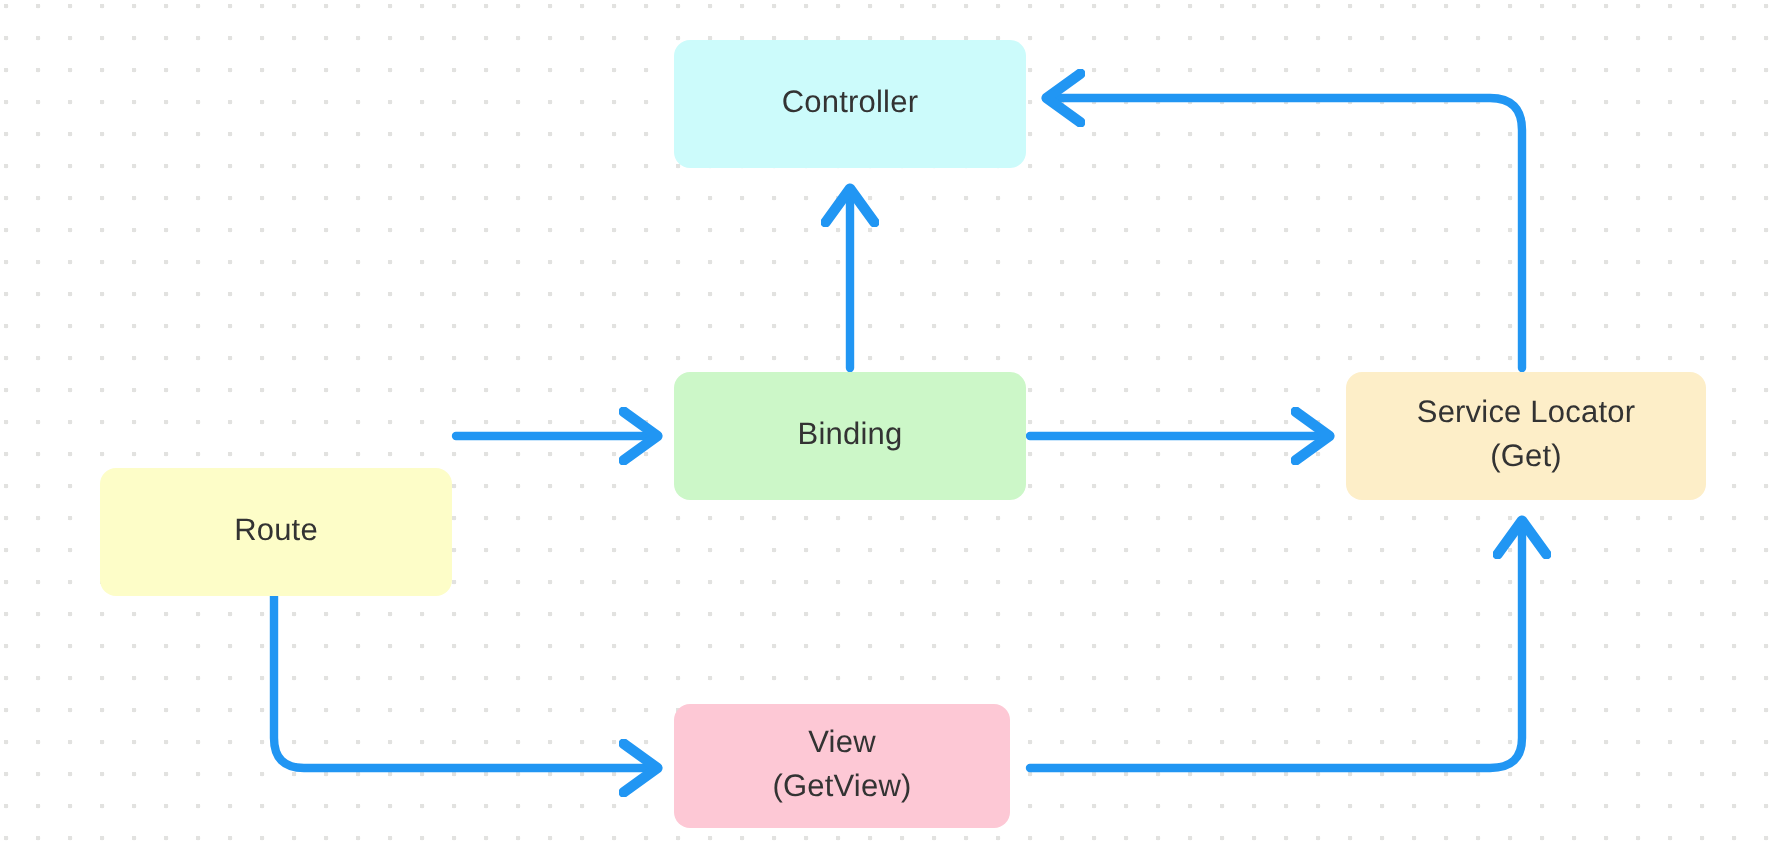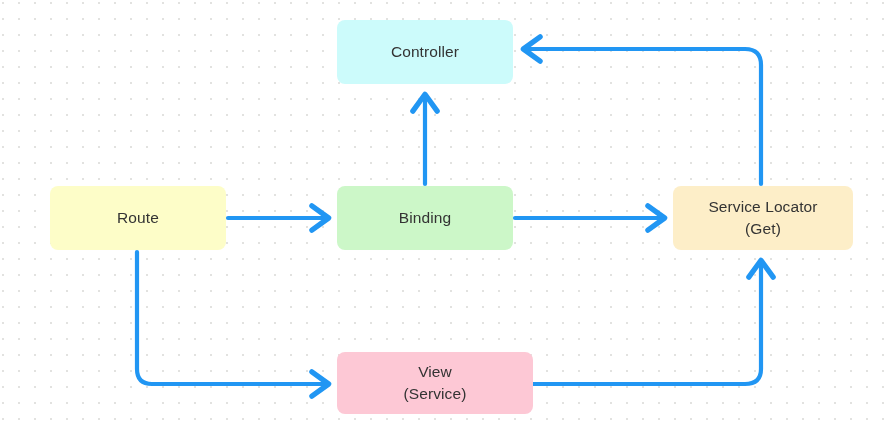--- a/index.html
+++ b/index.html
@@ -78,21 +78,21 @@
   }
   #node-service-locator {
     left: 673px;
     top: 186px;
     width: 180px;
     height: 64px;
   }
   #node-view {
     left: 337px;
     top: 352px;
-    width: 196px;
+    width: 168px;
     height: 62px;
   }
 </style>
 </head>
 <body>
 
 <div id="canvas">
 
   <svg id="edges" width="890" height="430" viewBox="0 0 890 430" xmlns="http://www.w3.org/2000/svg">
     <defs>
@@ -114,31 +114,31 @@
       <path d="M 515 384 L 745 384 Q 761 384 761 369 L 761 262" marker-end="url(#arrowhead)"></path>
 
       <path d="M 761 184 L 761 65 Q 761 49 745 49 L 525 49" marker-end="url(#arrowhead)"></path>
     </g>
   </svg>
 
   <div class="node" id="node-controller" style="background-color:#ccfbfb;">
     <span class="line1">Controller</span>
   </div>
 
-  <div class="node" id="node-route" style="background-color:#fdfdc8;">
+  <div class="node" id="node-route" style="background-color:#fdfdc8;margin-top:48px;">
     <span class="line1">Route</span>
   </div>
 
   <div class="node" id="node-binding" style="background-color:#ccf7c8;">
     <span class="line1">Binding</span>
   </div>
 
   <div class="node" id="node-service-locator" style="background-color:#fdeec8;">
     <span class="line1">Service Locator</span>
     <span class="line2">(Get)</span>
   </div>
 
   <div class="node" id="node-view" style="background-color:#fdc8d5;">
     <span class="line1">View</span>
-    <span class="line2">(Service)</span>
+    <span class="line2">(GetView)</span>
   </div>
 
 </div>
 
 </body></html>

